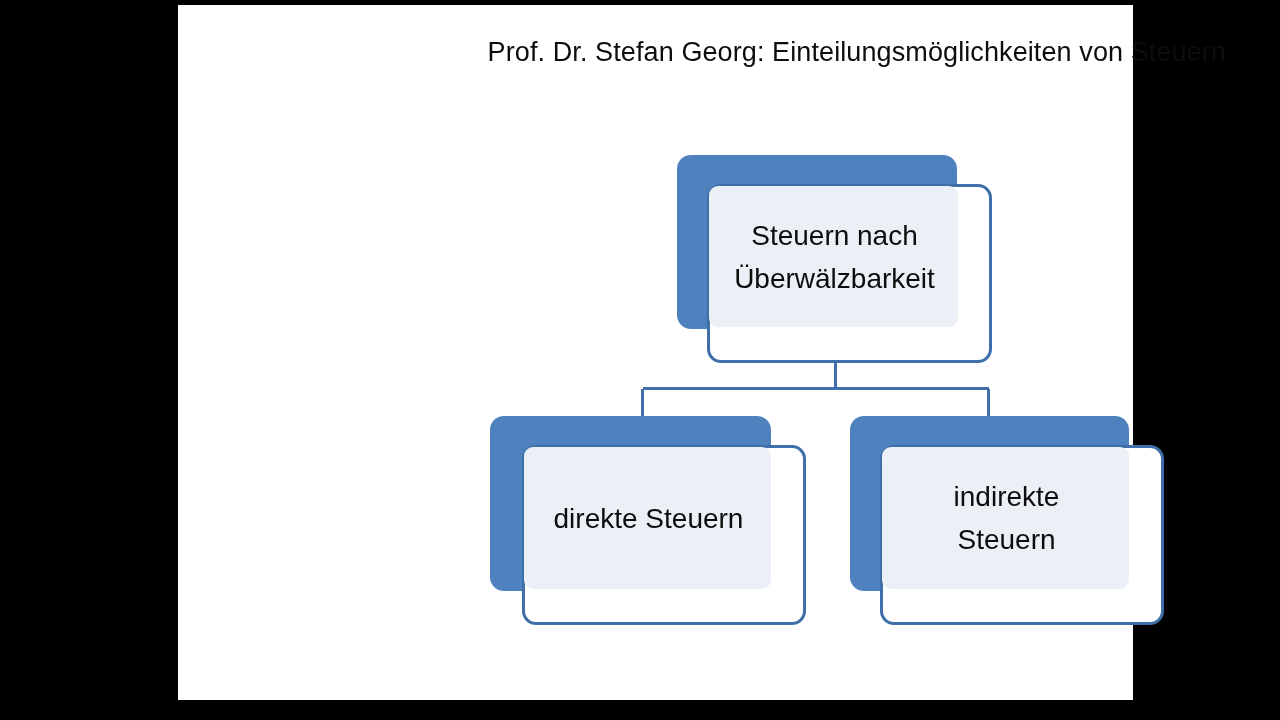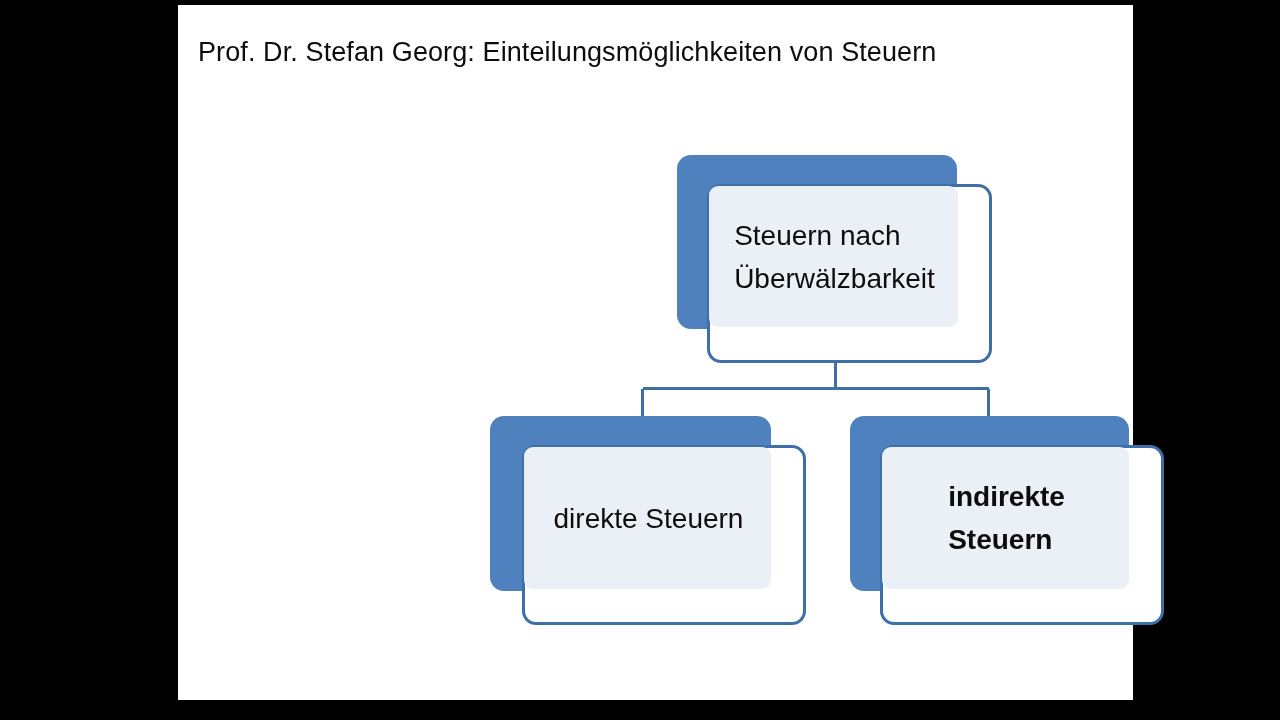--- a/index.html
+++ b/index.html
@@ -32,23 +32,22 @@
     height: 695px;
     background: #ffffff;
   }
 
   
   #title-block {
     position: absolute;
     left: 0;
     top: 27px;
     width: 1048px;
-    text-align: left;
+    text-align: right;
     color: #0d0d0d;
-    padding-left: 20px;
   }
   .title-line {
     font-size: 27px;
     line-height: 40px;
     letter-spacing: 0.1px;
     white-space: nowrap;
   }
 
   
   #diagram {
@@ -90,20 +89,21 @@
   .node-panel {
     position: absolute;
     background: #eaf0f5;
     border-radius: 9px;
   }
   .node-label {
     position: absolute;
     display: flex;
     align-items: center;
     justify-content: center;
+    text-align: center;
     color: #0d0d0d;
     font-size: 28px;
     line-height: 43px;
     white-space: pre-line;
   }
 
   
   #node-root { left: 499px; top: 150px; width: 315px; height: 208px; }
   #node-root .node-back  { width: 280px; height: 174px; }
   #node-root .node-front { left: 30px; top: 29px; width: 285px; height: 179px; }
@@ -111,21 +111,21 @@
   #node-root .node-label { left: 14px; top: 8px; width: 287px; height: 188px; }
 
   
   #node-left { left: 312px; top: 411px; width: 316px; height: 223px; }
   #node-left .node-back  { width: 281px; height: 175px; }
   #node-left .node-front { left: 32px; top: 29px; width: 284px; height: 180px; }
   #node-left .node-panel { left: 34px; top: 31px; width: 247px; height: 142px; }
   #node-left .node-label { left: 16px; top: 8px; width: 285px; height: 188px; }
 
   
-  #node-right { left: 672px; top: 411px; width: 314px; height: 209px; font-weight: bold; }
+  #node-right { left: 672px; top: 411px; width: 314px; height: 209px; }
   #node-right .node-back  { width: 279px; height: 175px; }
   #node-right .node-front { left: 30px; top: 29px; width: 284px; height: 180px; }
   #node-right .node-panel { left: 32px; top: 31px; width: 247px; height: 142px; }
   #node-right .node-label { left: 14px; top: 8px; width: 285px; height: 188px; }
 </style>
 </head>
 <body>
 
 <div id="viewport">
 

